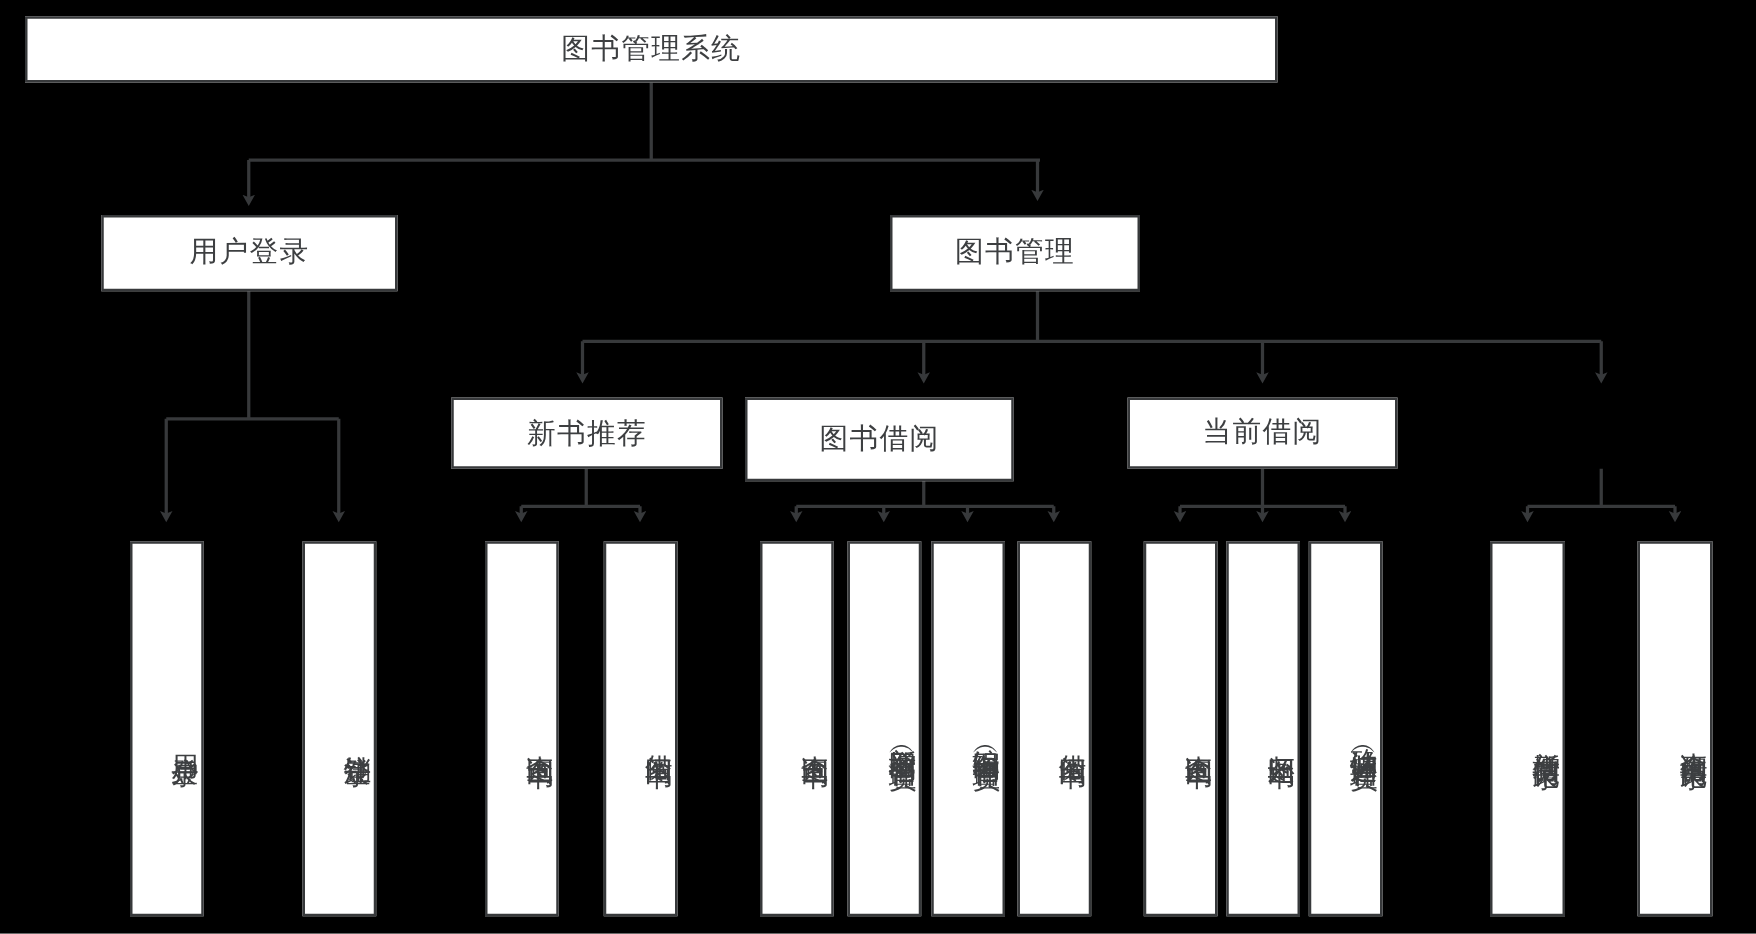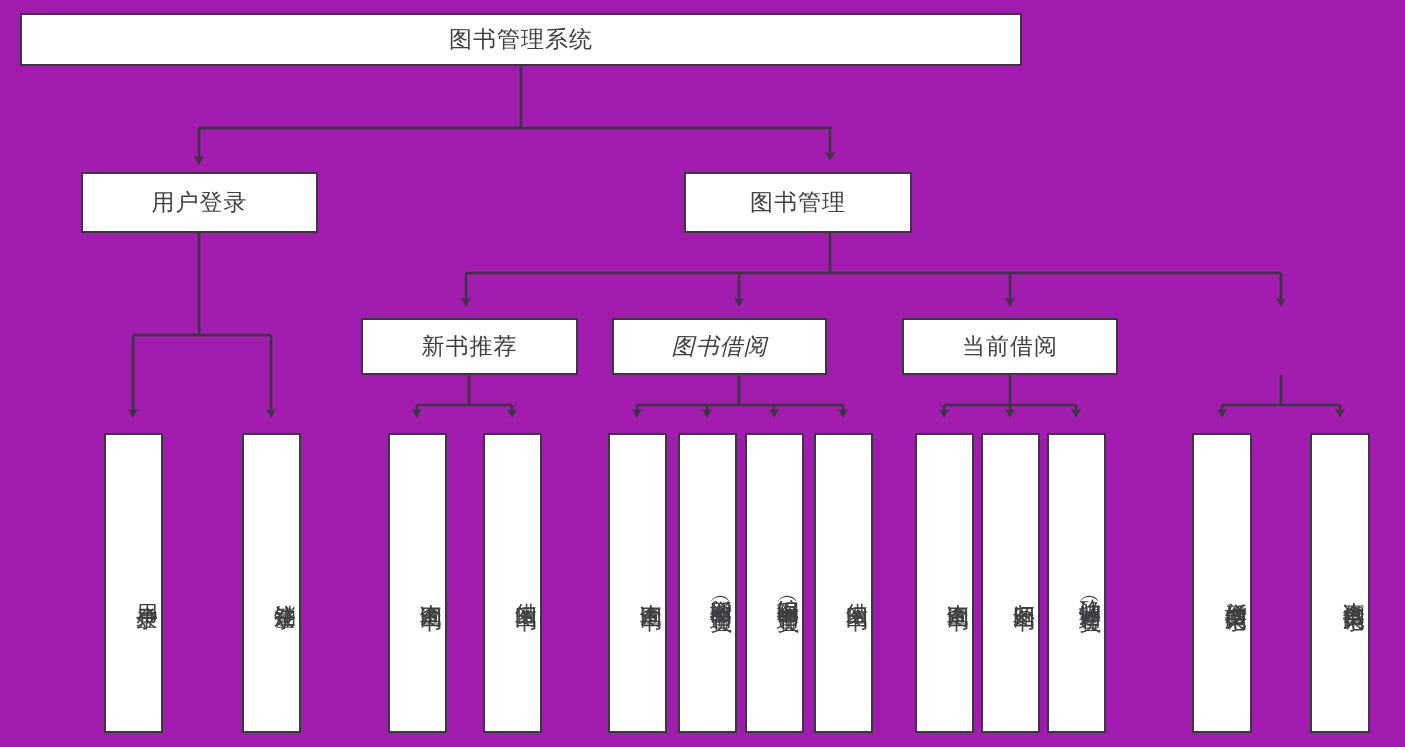--- a/index.html
+++ b/index.html
@@ -7,21 +7,21 @@
     padding: 0;
     background: #ffffff;
   }
   body {
     font-family: "DejaVu Sans", "Liberation Sans", sans-serif;
   }
   #diagram-root {
     position: relative;
     width: 1405px;
     height: 747px;
-    background: #a21caf;
+    background: #000000;
     overflow: hidden;
   }
   svg#wires {
     position: absolute;
     left: 0;
     top: 0;
     width: 1405px;
     height: 747px;
   }
   .node {
@@ -121,28 +121,28 @@
     </g>
   </svg>
 
   <div class="node horiz" style="left:20px; top:13px; width:1002px; height:53px;">
     <span>图书管理系统</span>
   </div>
 
   <div class="node horiz" style="left:81px; top:172px; width:237px; height:61px;">
     <span>用户登录</span>
   </div>
-  <div class="node horiz" style="left:684px; top:172px; width:228px; height:61px;text-align:right;">
+  <div class="node horiz" style="left:712px; top:172px; width:200px; height:61px;text-align:right;">
     <span>图书管理</span>
   </div>
 
   <div class="node horiz" style="left:361px; top:318px; width:217px; height:57px;font-family:Liberation Serif, serif;">
     <span>新书推荐</span>
   </div>
-  <div class="node horiz" style="left:612px; top:318px; width:215px; height:57px;font-style:italic;">
+  <div class="node horiz" style="left:596px; top:318px; width:215px; height:67px;">
     <span>图书借阅</span>
   </div>
   <div class="node horiz" style="left:902px; top:318px; width:216px; height:57px;">
     <span>当前借阅</span>
   </div>
 
   <div class="node vert" style="left:104px; top:433px; width:59px; height:300px;">
     <span class="vlabel">用户登录</span>
   </div>
   <div class="node vert" style="left:242px; top:433px; width:59px; height:300px;">

